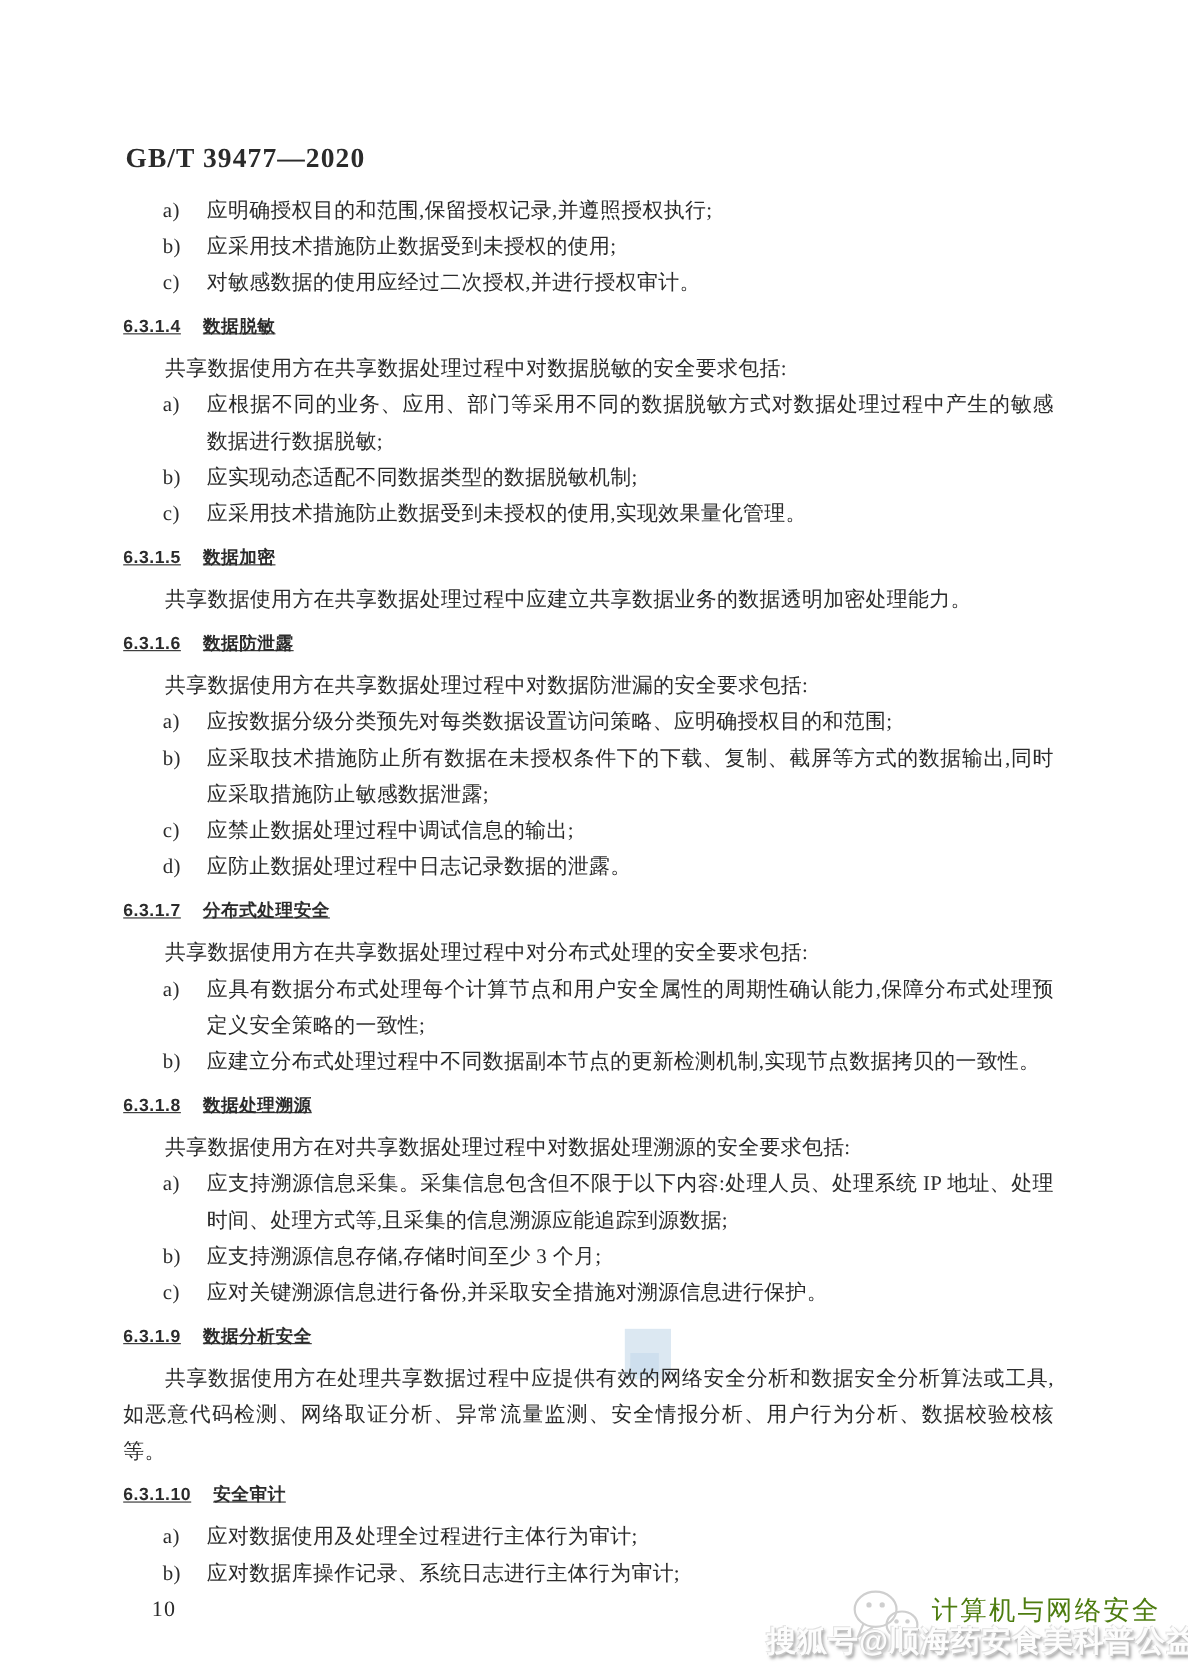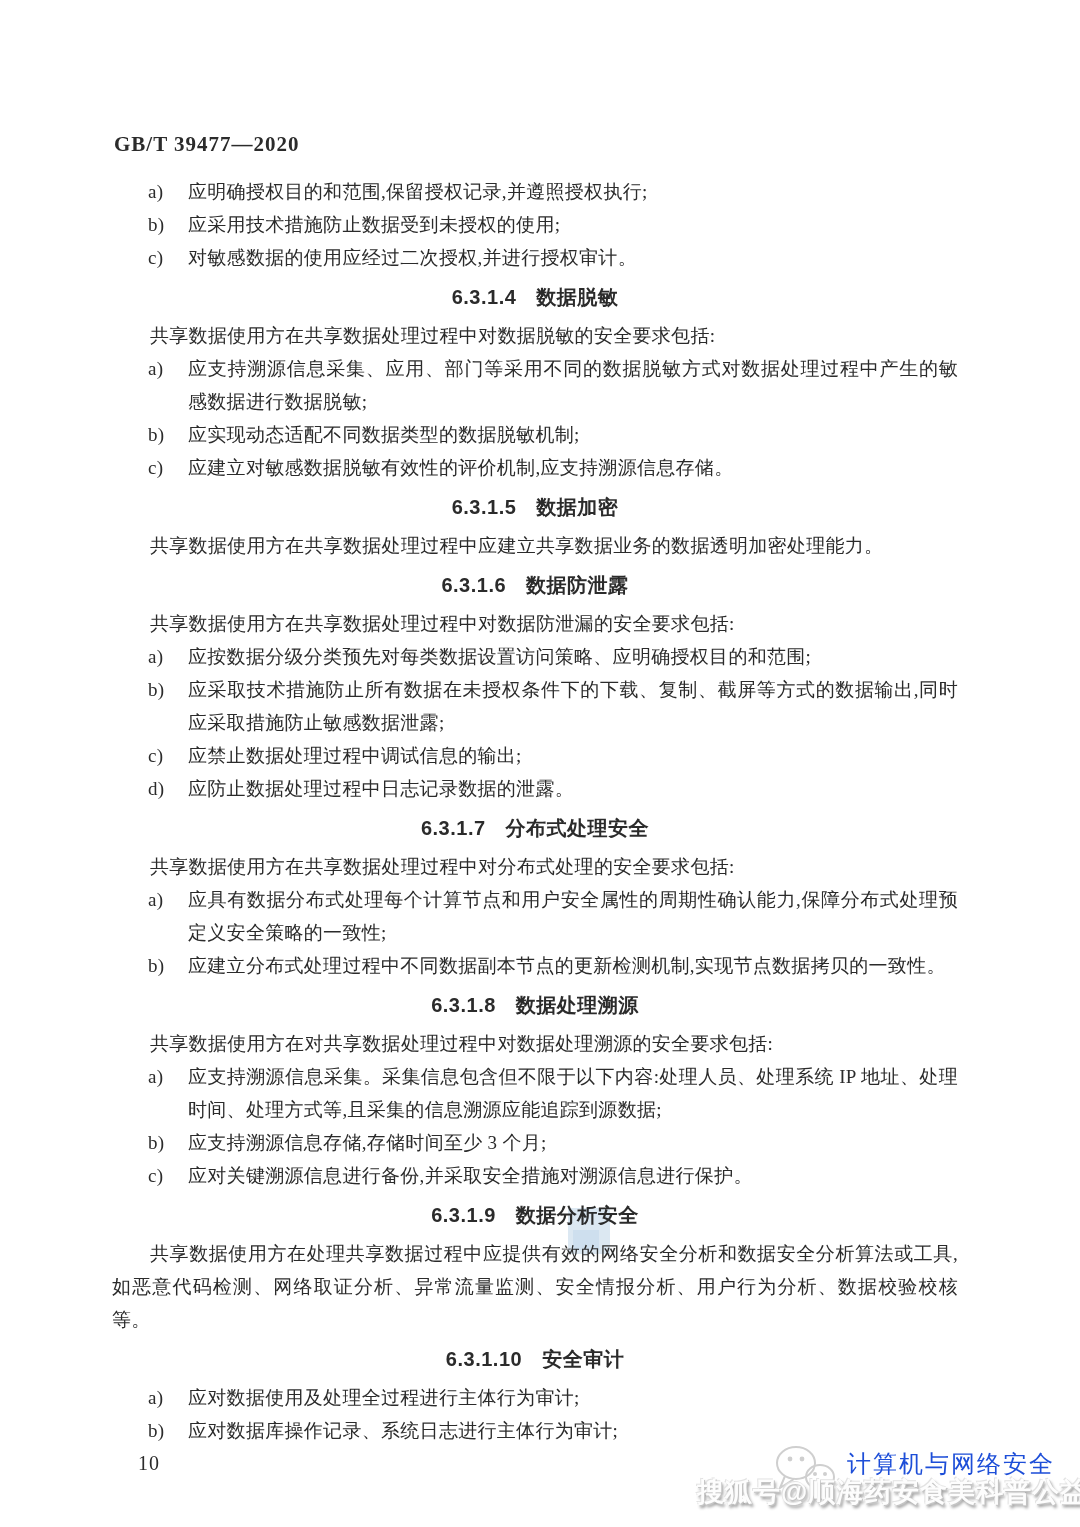--- a/index.html
+++ b/index.html
@@ -15,33 +15,34 @@
     position:relative;
     z-index:1;
     padding:128px 122px 0 112px;
     font-size:19px;
     line-height:33px;
     letter-spacing:0.3px;
     text-align:justify;
   }
   .doc-header{
     font-weight:bold;
-    font-size:21px;
+    font-size:25px;
     letter-spacing:1px;
     margin:0 0 14px 2px;
     text-align:left;
   }
   .section-heading{
     font-family:"Liberation Sans","DejaVu Sans",sans-serif;
     font-weight:bold;
-    font-size:20px;
+    font-size:16px;
     margin-top:7px;
     margin-bottom:5px;
-    text-align:center;
+    text-align:left;
     letter-spacing:0.5px;
+    text-decoration:underline;
   }
   .section-heading .sec-num{margin-right:20px;}
   .para{
     margin:0;
     text-indent:2em;
   }
   .list{margin:0;padding:0;list-style:none;}
   .list-item{
     position:relative;
     padding-left:76px;
@@ -81,21 +82,21 @@
     left:773px;top:1444px;
     width:66px;height:52px;
     z-index:2;
   }
   .wm-brand{
     position:absolute;
     left:847px;top:1448px;
     font-family:"Liberation Sans","DejaVu Sans",sans-serif;
     font-size:24px;
     letter-spacing:2px;
-    color:#1d4ed8;
+    color:#4d7c0f;
     z-index:2;
     white-space:nowrap;
   }
   .wm-account{
     position:absolute;
     left:697px;top:1474px;
     font-family:"Liberation Sans","DejaVu Sans",sans-serif;
     font-size:27px;
     font-weight:bold;
     letter-spacing:1px;
@@ -130,29 +131,29 @@
     </li>
   </ul>
 
   <div class="section-heading">
     <span class="sec-num">6.3.1.4</span><span>数据脱敏</span>
   </div>
   <p class="para">共享数据使用方在共享数据处理过程中对数据脱敏的安全要求包括:</p>
   <ul class="list">
     <li class="list-item">
       <span class="list-label">a)</span>
-      <span>应支持溯源信息采集、应用、部门等采用不同的数据脱敏方式对数据处理过程中产生的敏感数据进行数据脱敏;</span>
+      <span>应根据不同的业务、应用、部门等采用不同的数据脱敏方式对数据处理过程中产生的敏感数据进行数据脱敏;</span>
     </li>
     <li class="list-item">
       <span class="list-label">b)</span>
       <span>应实现动态适配不同数据类型的数据脱敏机制;</span>
     </li>
     <li class="list-item">
       <span class="list-label">c)</span>
-      <span>应建立对敏感数据脱敏有效性的评价机制,应支持溯源信息存储。</span>
+      <span>应采用技术措施防止数据受到未授权的使用,实现效果量化管理。</span>
     </li>
   </ul>
 
   <div class="section-heading">
     <span class="sec-num">6.3.1.5</span><span>数据加密</span>
   </div>
   <p class="para">共享数据使用方在共享数据处理过程中应建立共享数据业务的数据透明加密处理能力。</p>
 
   <div class="section-heading">
     <span class="sec-num">6.3.1.6</span><span>数据防泄露</span>

